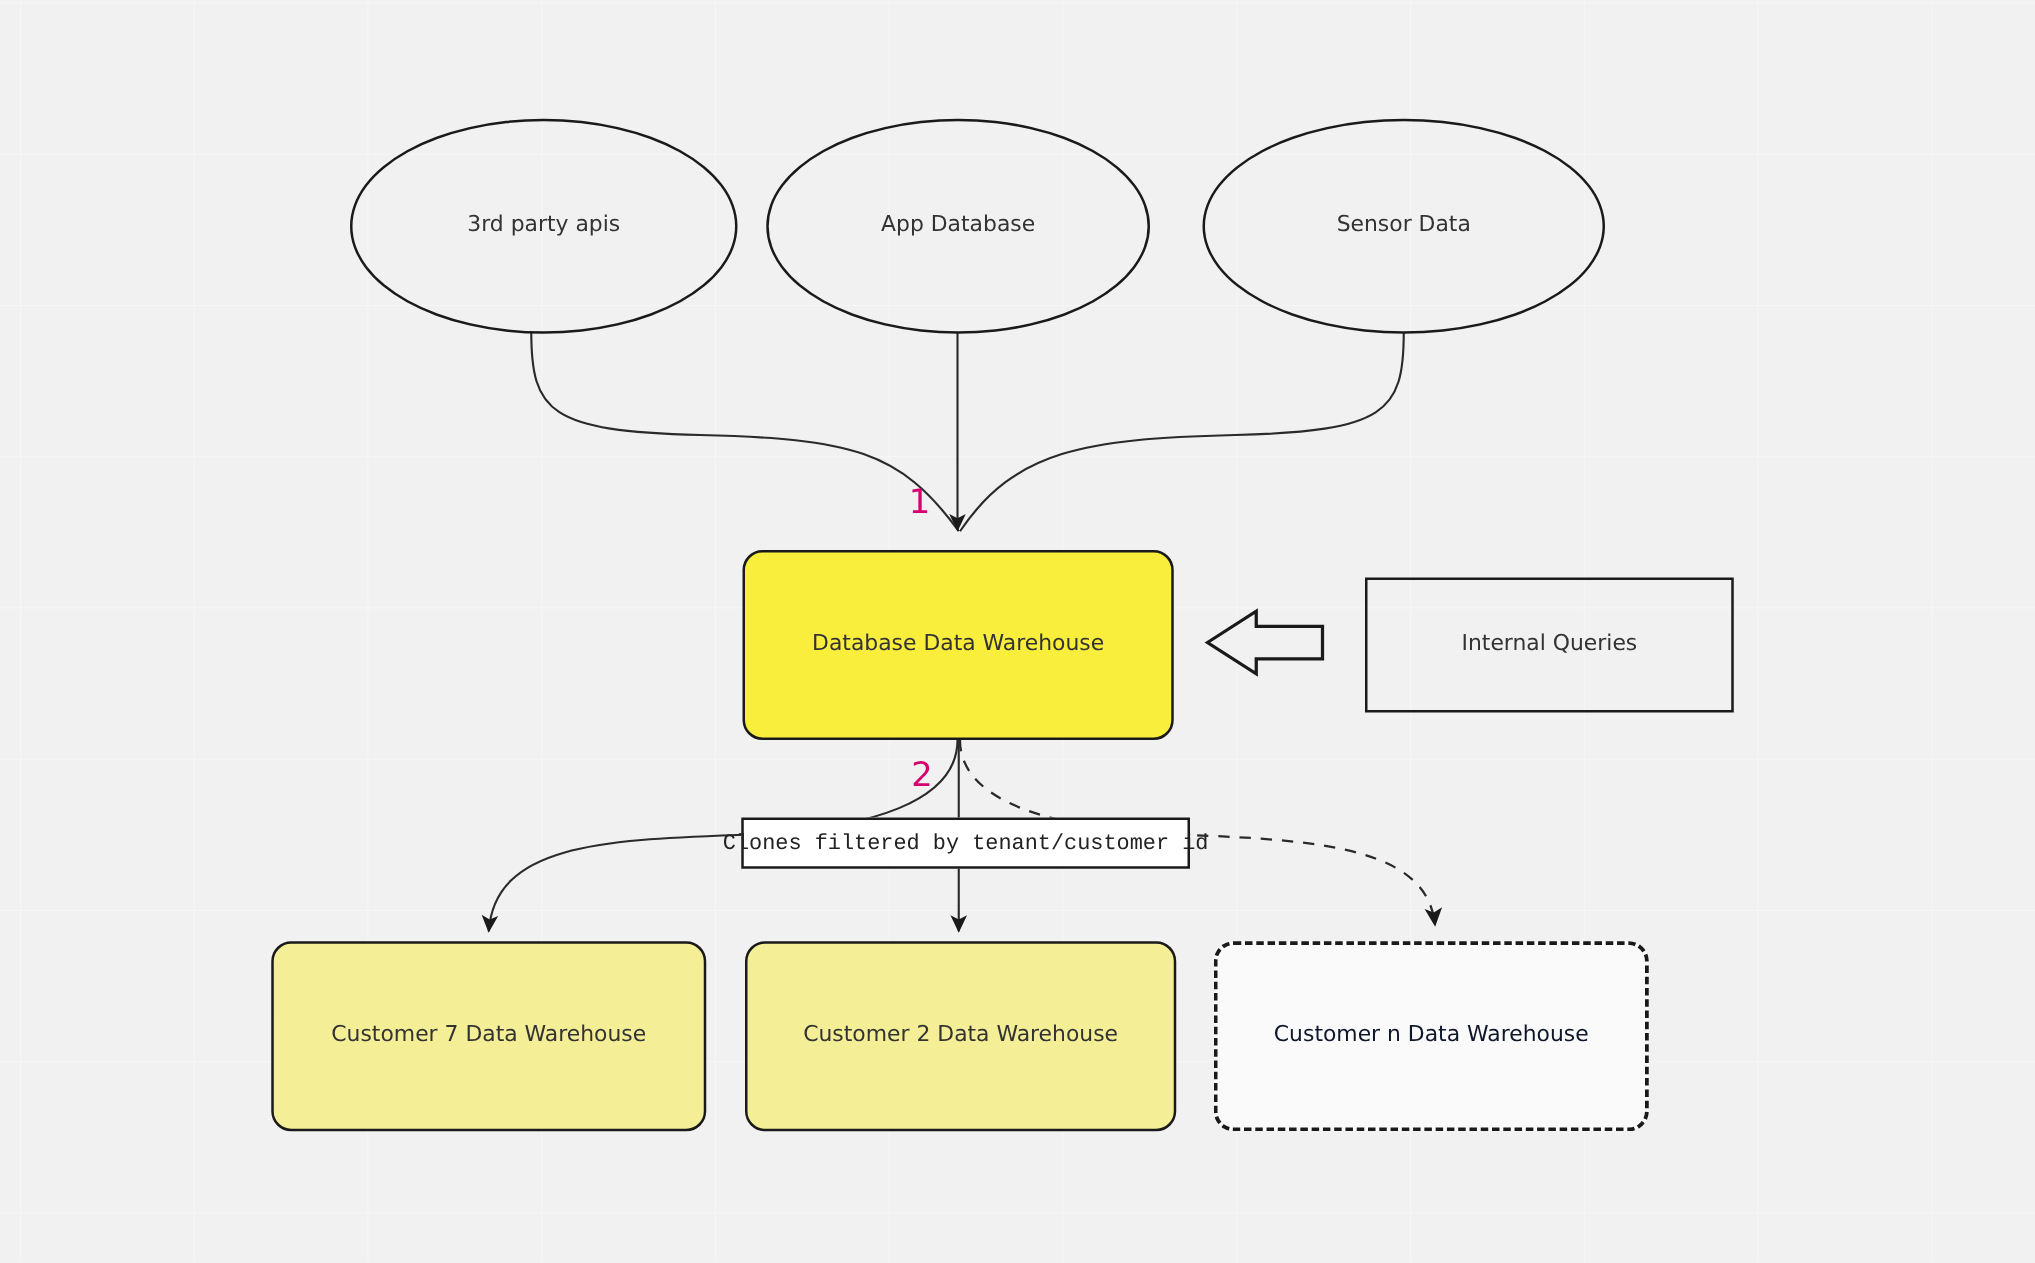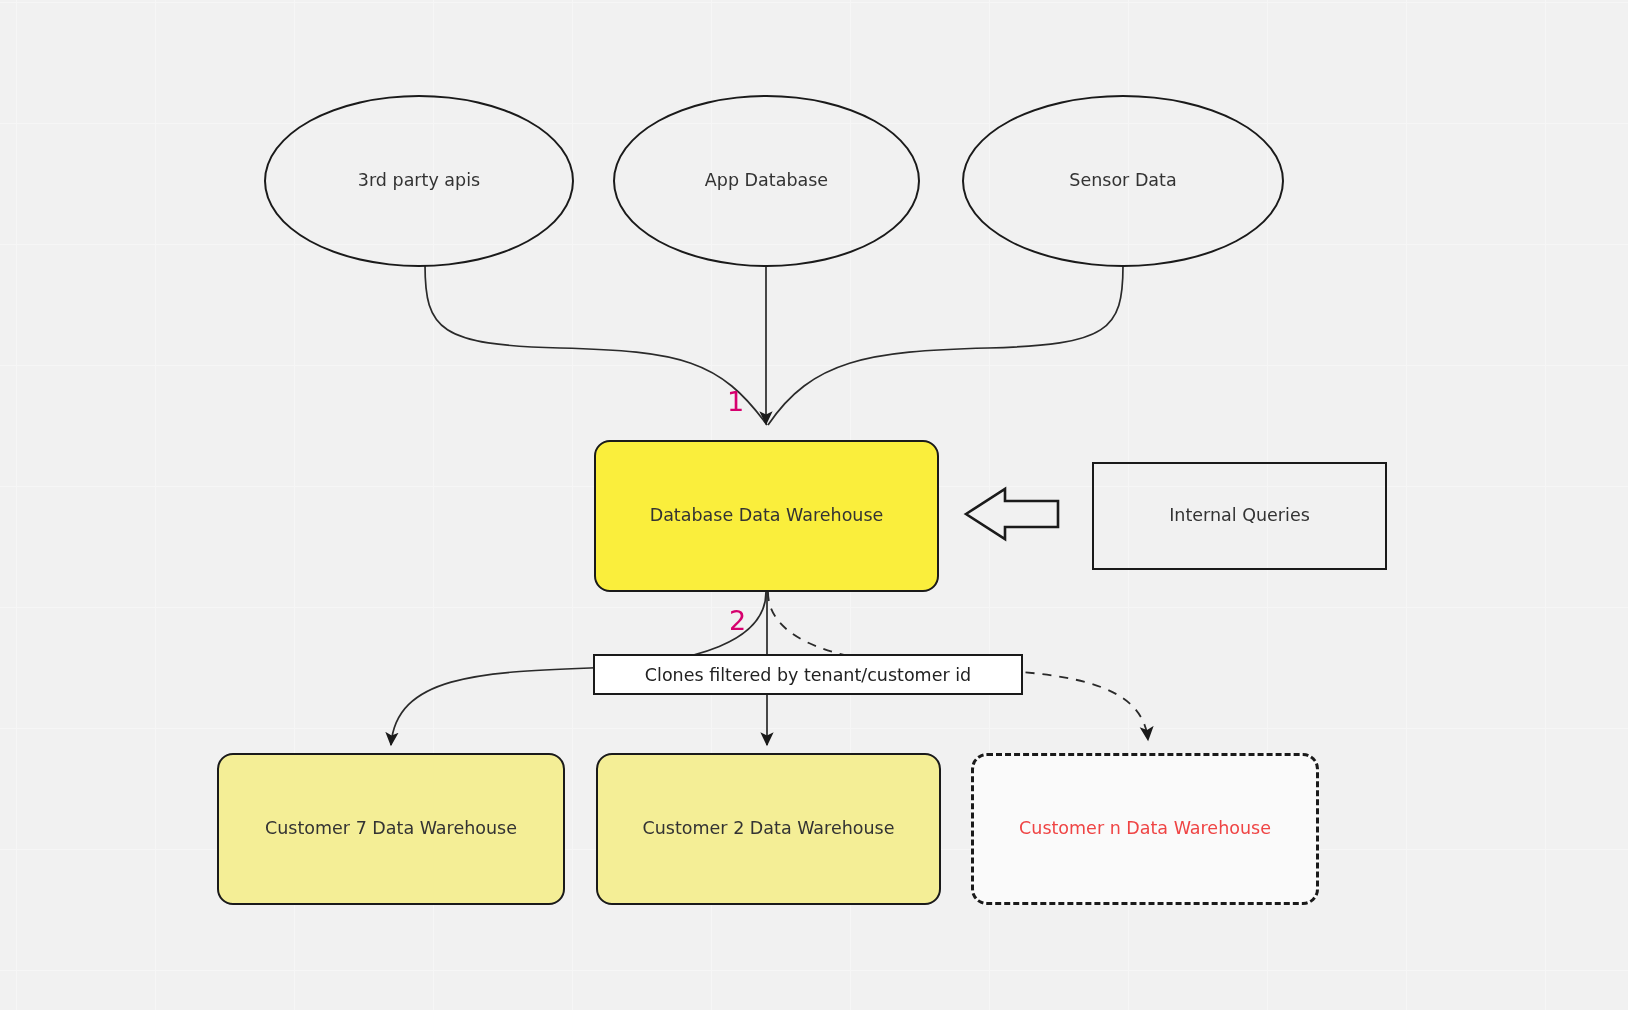--- a/index.html
+++ b/index.html
@@ -48,21 +48,21 @@
     border-radius: 16px;
   }
   .plain-rect {
     border: 2.6px solid #1a1a1a;
     background: transparent;
   }
   .dashed-rect {
     border: 3px dashed #1a1a1a;
     border-radius: 16px;
     background: #fafafa;
-    color: #ef4444;
+    color: #0f172a;
   }
   .edge-label-num {
     position: absolute;
     color: #d6006e;
     font-size: 27px;
     font-family: "DejaVu Sans", "Liberation Sans", sans-serif;
     line-height: 1;
   }
   .edge-label-box {
     position: absolute;
@@ -98,21 +98,21 @@
 
     <path d="M 966,514 L 1005,489 L 1005,501 L 1058,501 L 1058,527 L 1005,527 L 1005,539 Z" fill="#f1f1f1" stroke="#1a1a1a" stroke-width="2.6" stroke-linejoin="miter"></path>
 
     <path d="M 766,592 C 766,640 700,664 590,668 C 480,672 396,676 391,745" fill="none" stroke="#2a2a2a" stroke-width="1.7" marker-end="url(#arrowFilled)"></path>
 
     <path d="M 767,592 L 767,745" fill="none" stroke="#2a2a2a" stroke-width="1.7" marker-end="url(#arrowFilled)"></path>
 
     <path d="M 768,592 C 768,640 838,664 950,668 C 1062,672 1142,680 1148,740" fill="none" stroke="#2a2a2a" stroke-width="1.8" stroke-dasharray="9 8" marker-end="url(#arrowFilled)"></path>
   </svg>
 
-  <div class="node ellipse" style="left:264px; top:95px; width:310px; height:172px;text-align:right;">
+  <div class="node ellipse" style="left:280px; top:95px; width:310px; height:172px;text-align:right;">
     <span>3rd party apis</span>
   </div>
 
   <div class="node ellipse" style="left:613px; top:95px; width:307px; height:172px;">
     <span>App Database</span>
   </div>
 
   <div class="node ellipse" style="left:962px; top:95px; width:322px; height:172px;text-align:center;">
     <span>Sensor Data</span>
   </div>
@@ -126,21 +126,21 @@
   </div>
 
   <div class="node plain-rect" style="left:1092px; top:462px; width:295px; height:108px;">
     <span>Internal Queries</span>
   </div>
 
   <div class="edge-label-num" style="left:729px; top:607px;">
     <span>2</span>
   </div>
 
-  <div class="edge-label-box" style="left:593px; top:654px; width:430px; height:41px;">
+  <div class="edge-label-box" style="left:593px; top:654px; width:359px; height:41px;font-family:Liberation Mono, monospace;">
     <span>Clones filtered by tenant/customer id</span>
   </div>
 
   <div class="node rounded-rect" style="left:217px; top:753px; width:348px; height:152px; background:#f4ee96;">
     <span>Customer 7 Data Warehouse</span>
   </div>
 
   <div class="node rounded-rect" style="left:596px; top:753px; width:345px; height:152px; background:#f4ee96;">
     <span>Customer 2 Data Warehouse</span>
   </div>

